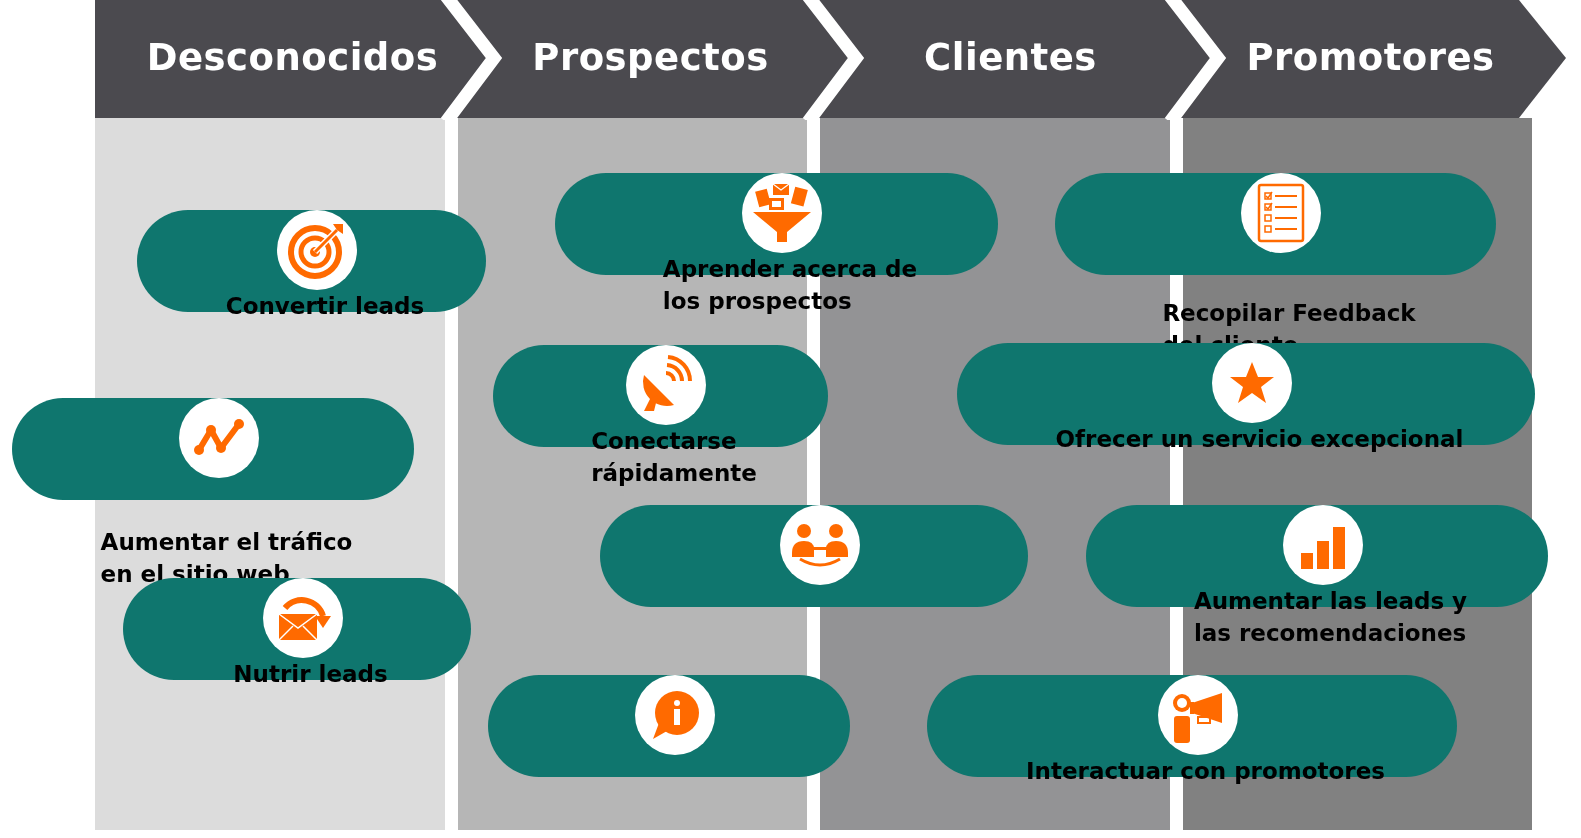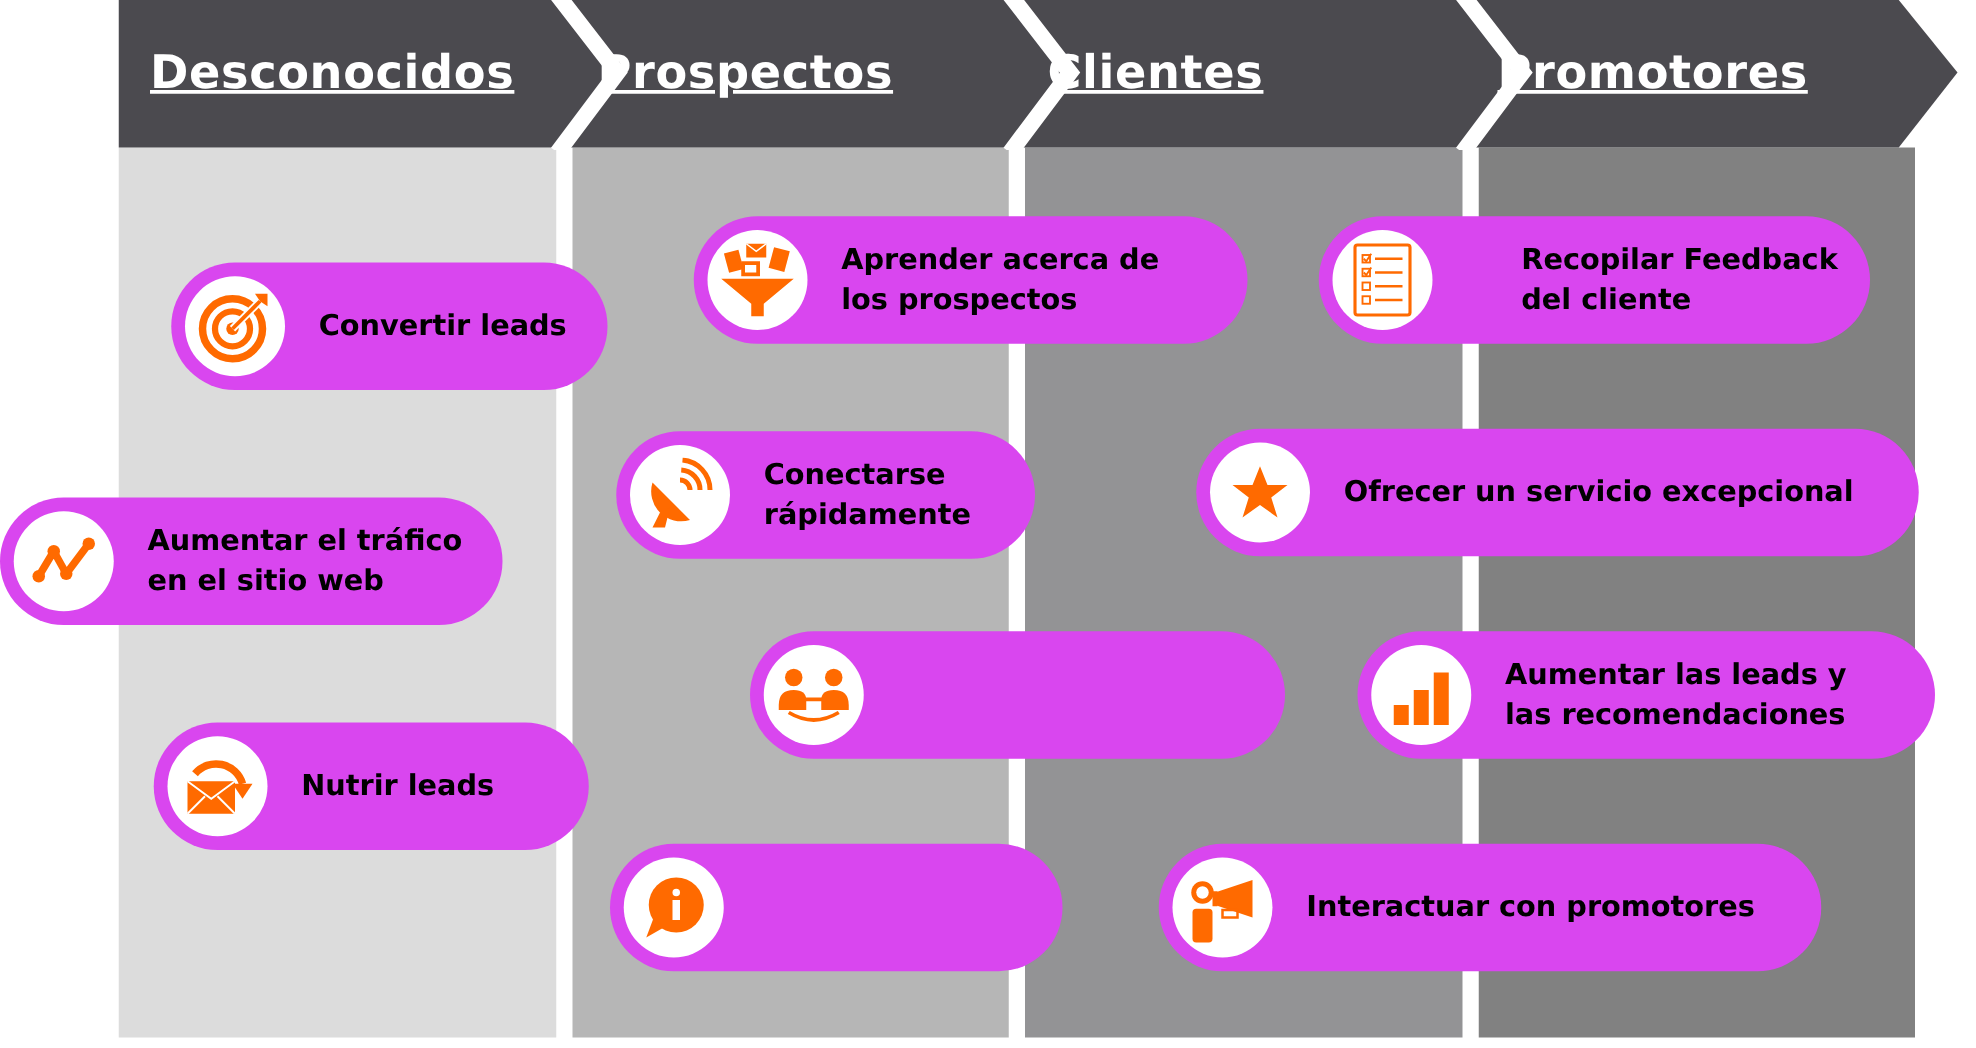--- a/index.html
+++ b/index.html
@@ -1,24 +1,24 @@
 <!DOCTYPE html>
 <html><head>
 <meta charset="utf-8">
 <style>
   html, body { margin:0; padding:0; background:#ffffff; }
   body { width:1581px; height:838px; position:relative; overflow:hidden;
          font-family:"DejaVu Sans","Liberation Sans",sans-serif; }
   .header-svg { position:absolute; left:0; top:0; }
   .col { position:absolute; top:118px; height:712px; }
   .stage-title { position:absolute; top:30px; height:56px; line-height:56px;
-                 color:#ffffff; font-weight:bold; font-size:37px; 
-                 font-family:"DejaVu Sans","Liberation Sans",sans-serif; letter-spacing:0.5px;text-decoration:underline; }
-  .pill { position:absolute; height:102px; border-radius:51px; background:#d946ef;
-          box-sizing:border-box; display:flex; align-items:center; }
+                 color:#ffffff; font-weight:bold; font-size:37px; text-align:center;
+                 font-family:"DejaVu Sans","Liberation Sans",sans-serif; letter-spacing:0.5px; }
+  .pill { position:absolute; height:102px; border-radius:51px; background:#0f766e;
+          box-sizing:border-box; display:flex; align-items:center;flex-direction:column; }
   .pill .circ { width:80px; height:80px; border-radius:50%; background:#ffffff;
                 margin-left:11px; flex:0 0 80px; display:flex; align-items:center; justify-content:center; }
   .pill .lbl { color:#000000; font-weight:bold; font-size:23px; line-height:32px;
                margin-left:27px; white-space:pre-line; }
   svg { display:block; }
 </style>
 </head>
 <body>
 
 <div class="col" style="left:95px;width:350px;background:#dcdcdc;"></div>
@@ -45,21 +45,21 @@
       <circle cx="30" cy="34" r="14" fill="none" stroke="#ff6a00" stroke-width="5"></circle>
       <circle cx="30" cy="34" r="5" fill="#ff6a00"></circle>
       <line x1="30" y1="34" x2="52" y2="12" stroke="#ffffff" stroke-width="6"></line>
       <line x1="30" y1="34" x2="52" y2="12" stroke="#ff6a00" stroke-width="3"></line>
       <polygon points="48,6 58,6 58,16 52,12" fill="#ff6a00"></polygon>
     </svg>
   </div>
   <span class="lbl">Convertir leads</span>
 </div>
 
-<div class="pill" style="left:0px;top:398px;width:402px;">
+<div class="pill" style="left:12px;top:398px;width:402px;gap:48px;">
   <div class="circ">
     <svg width="60" height="60" viewBox="0 0 60 60">
       <polyline points="10,42 22,22 32,40 50,16" fill="none" stroke="#ff6a00" stroke-width="6" stroke-linejoin="round"></polyline>
       <circle cx="10" cy="42" r="5" fill="#ff6a00"></circle>
       <circle cx="22" cy="22" r="5" fill="#ff6a00"></circle>
       <circle cx="32" cy="40" r="5" fill="#ff6a00"></circle>
       <circle cx="50" cy="16" r="5" fill="#ff6a00"></circle>
     </svg>
   </div>
   <span class="lbl">Aumentar el tráfico

